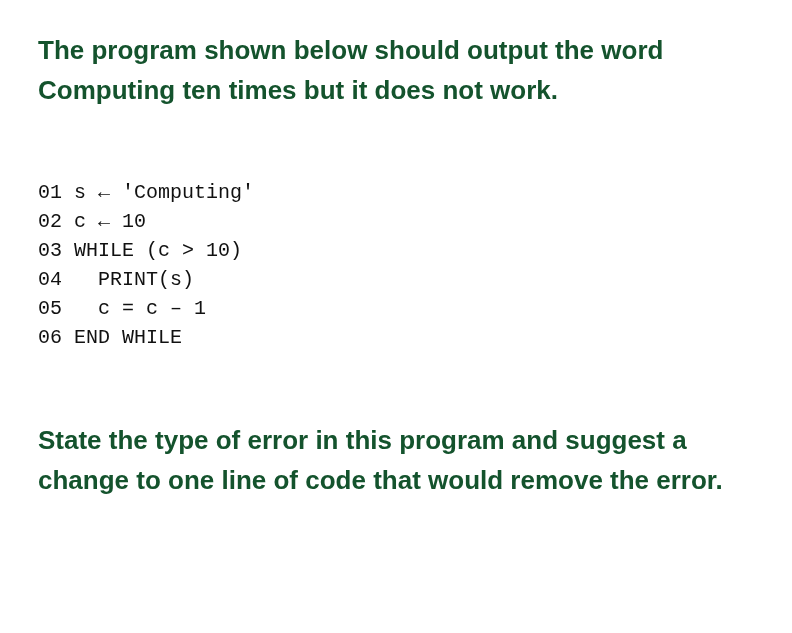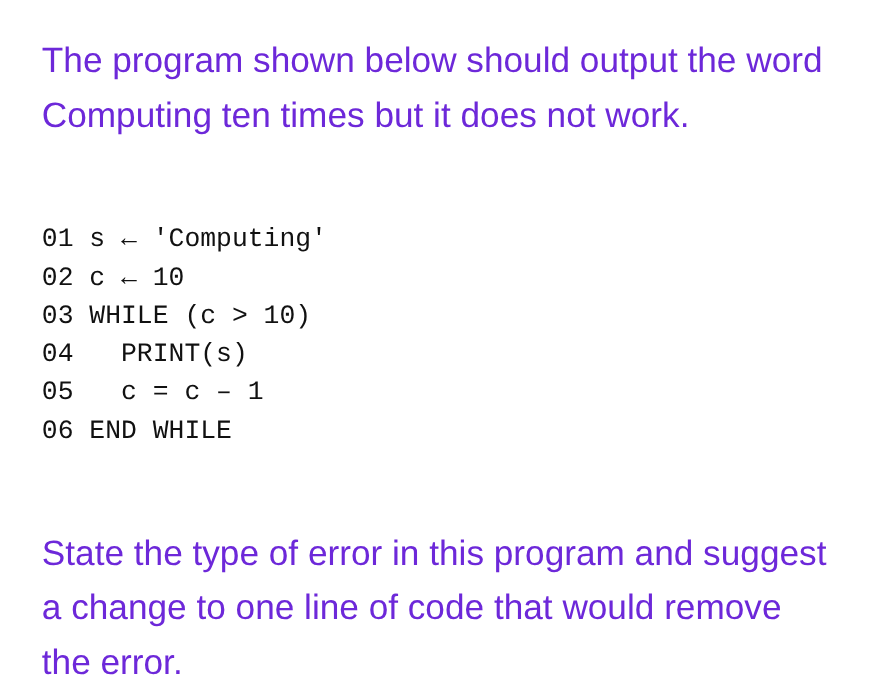--- a/index.html
+++ b/index.html
@@ -8,31 +8,31 @@
       box-sizing: border-box;
     }
     body {
       width: 792px;
       height: 633px;
       background: #ffffff;
       padding: 30px 38px;
       font-family: -apple-system, BlinkMacSystemFont, 'Segoe UI', Helvetica, Arial, sans-serif;
     }
     .question-text {
-      color: #6d28d9;
-      font-size: 32px;
+      color: #14532d;
+      font-size: 26px;
       line-height: 1.55;
-      font-weight: 400;
+      font-weight: 700;
     }
     .intro {
       margin-bottom: 38px;
     }
     .code-block {
       font-family: 'SF Mono', 'Menlo', 'Consolas', 'Courier New', monospace;
-      font-size: 24px;
+      font-size: 20px;
       color: #111;
       line-height: 1.45;
       white-space: pre;
       margin-bottom: 68px;
     }
     .outro {
     }
   </style>
 </head>
 <body>

